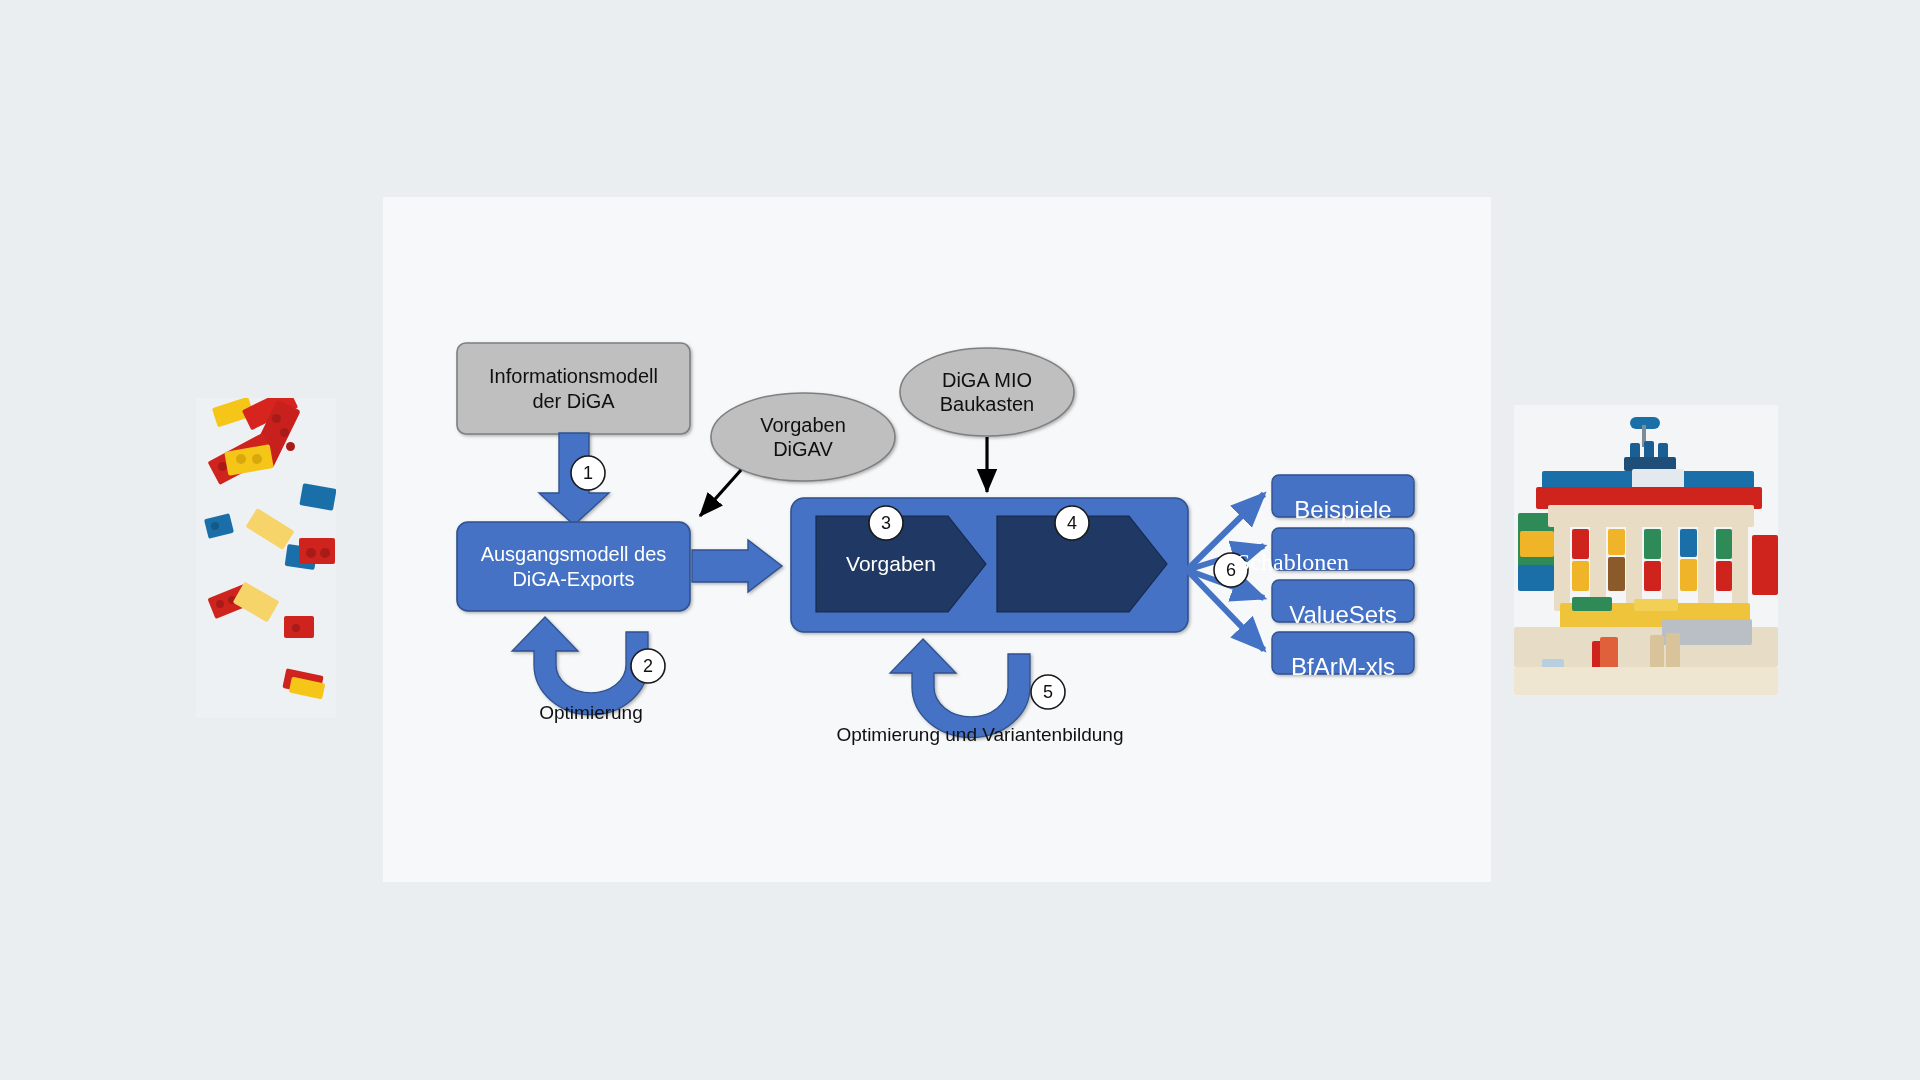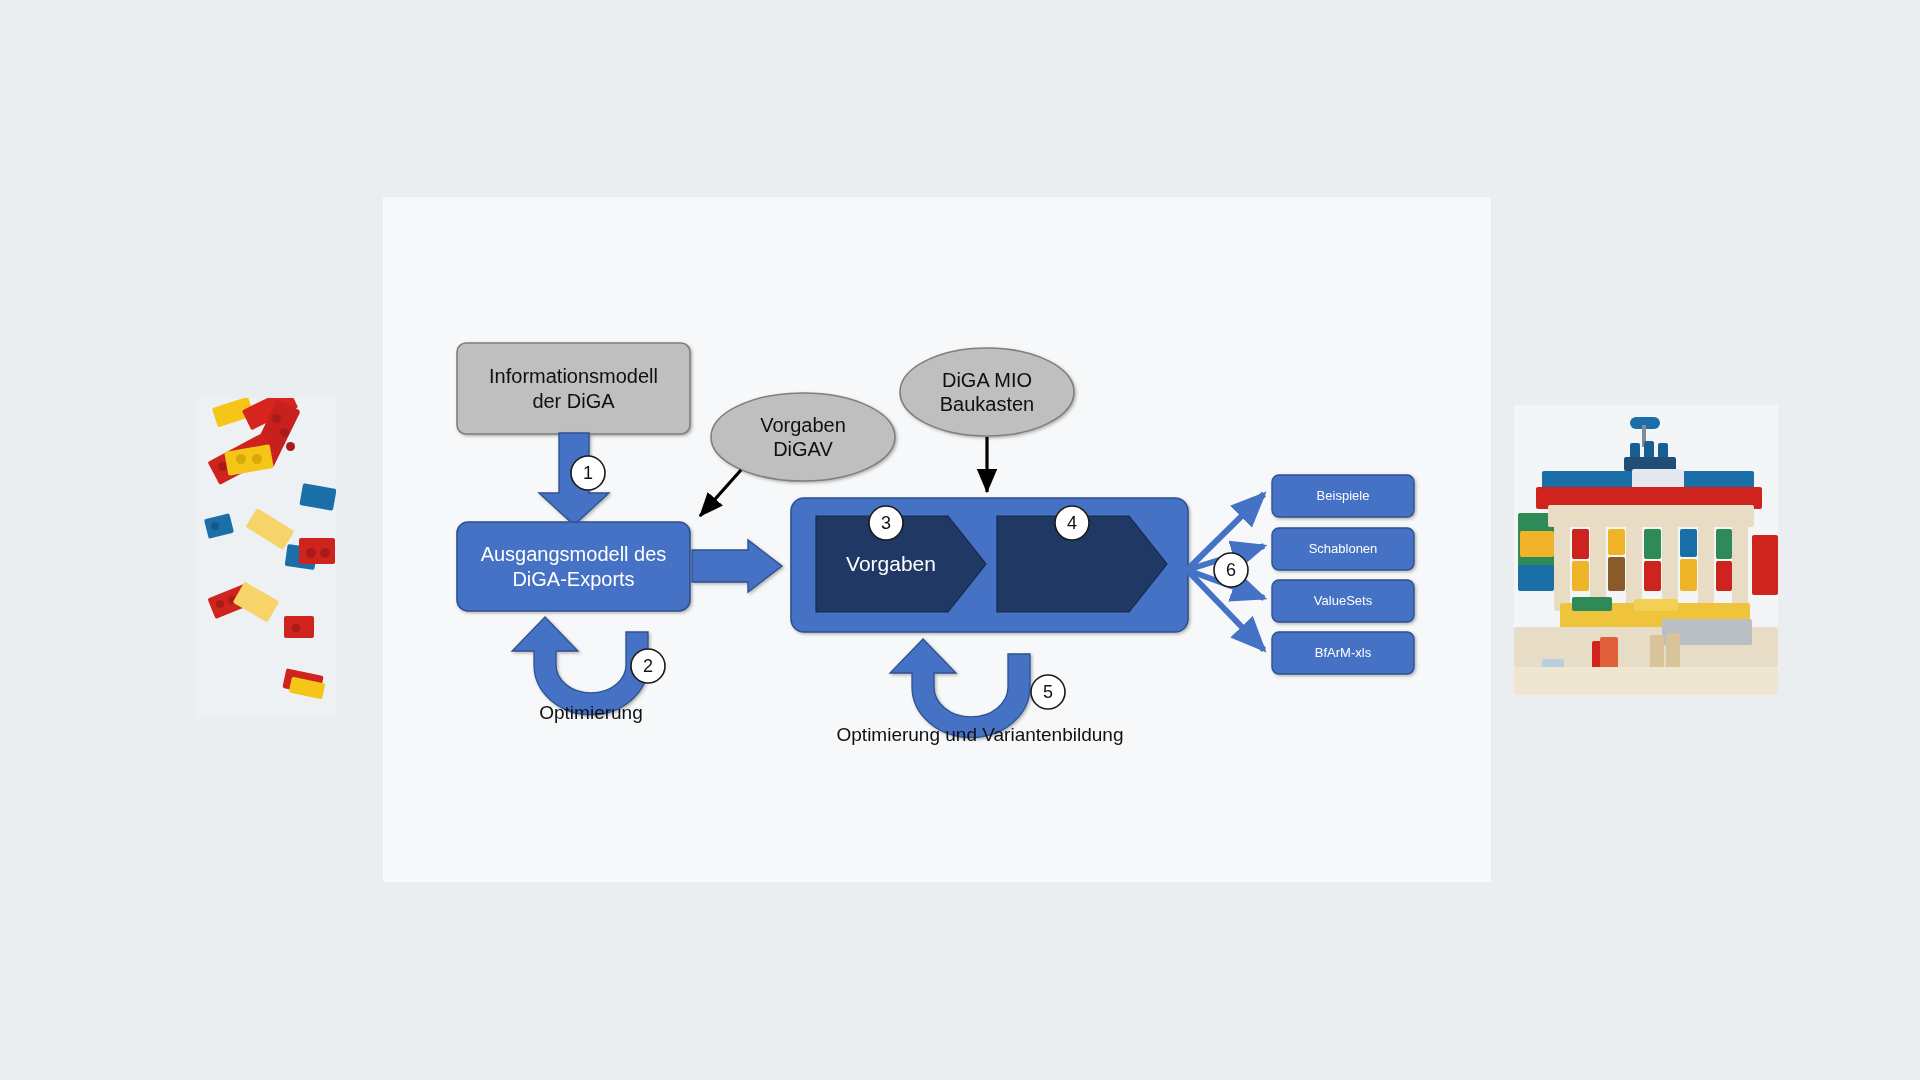--- a/index.html
+++ b/index.html
@@ -25,21 +25,21 @@
     text-align:center;
     line-height:1.22;
     pointer-events:none;
     white-space:pre-line;
   }
   .gray-box-label{color:#101010;font-size:20px;}
   .ellipse-label{color:#101010;font-size:20px;}
   .blue-box-label{color:#ffffff;font-size:20px;}
   .chev-label{color:#ffffff;font-size:21px;}
   .center-label{color:#eef3fb;font-size:21px;}
-  .out-label{color:#ffffff;font-size:13px;}
+  .out-label{color:#ffffff;font-size:24px;margin-top:14px;}
   .loop-caption{color:#101010;font-size:19px;}
   .badge-num{
     position:absolute;
     display:flex;align-items:center;justify-content:center;
     color:#111;font-size:18px;
     width:34px;height:34px;
   }
 
   
   .photo{position:absolute;overflow:hidden;}
@@ -255,21 +255,21 @@
 DiGA-Exports</div>
 
   <div class="nodeText ellipse-label" style="left:900px;top:348px;width:174px;height:88px;">DiGA MIO
 Baukasten</div>
 
   <div class="nodeText chev-label" style="left:816px;top:516px;width:150px;height:96px;">Vorgaben</div>
 
 
 
   <div class="nodeText out-label" style="left:1272px;top:475px;width:142px;height:42px;">Beispiele</div>
-  <div class="nodeText out-label" style="left:1272px;top:528px;width:142px;height:42px;">Schablonen</div>
+  <div class="nodeText out-label" style="left:1222px;top:528px;width:142px;height:42px;font-family:Liberation Serif, serif;">Schablonen</div>
   <div class="nodeText out-label" style="left:1272px;top:580px;width:142px;height:42px;">ValueSets</div>
   <div class="nodeText out-label" style="left:1272px;top:632px;width:142px;height:42px;">BfArM-xls</div>
 
   <div class="nodeText loop-caption" style="left:481px;top:700px;width:220px;height:26px;">Optimierung</div>
 
   <div class="nodeText loop-caption" style="left:770px;top:722px;width:420px;height:26px;">Optimierung und Variantenbildung</div>
 
   <div class="badge-num" style="left:571px;top:456px;">1</div>
   <div class="badge-num" style="left:631px;top:649px;">2</div>
   <div class="badge-num" style="left:869px;top:506px;">3</div>

